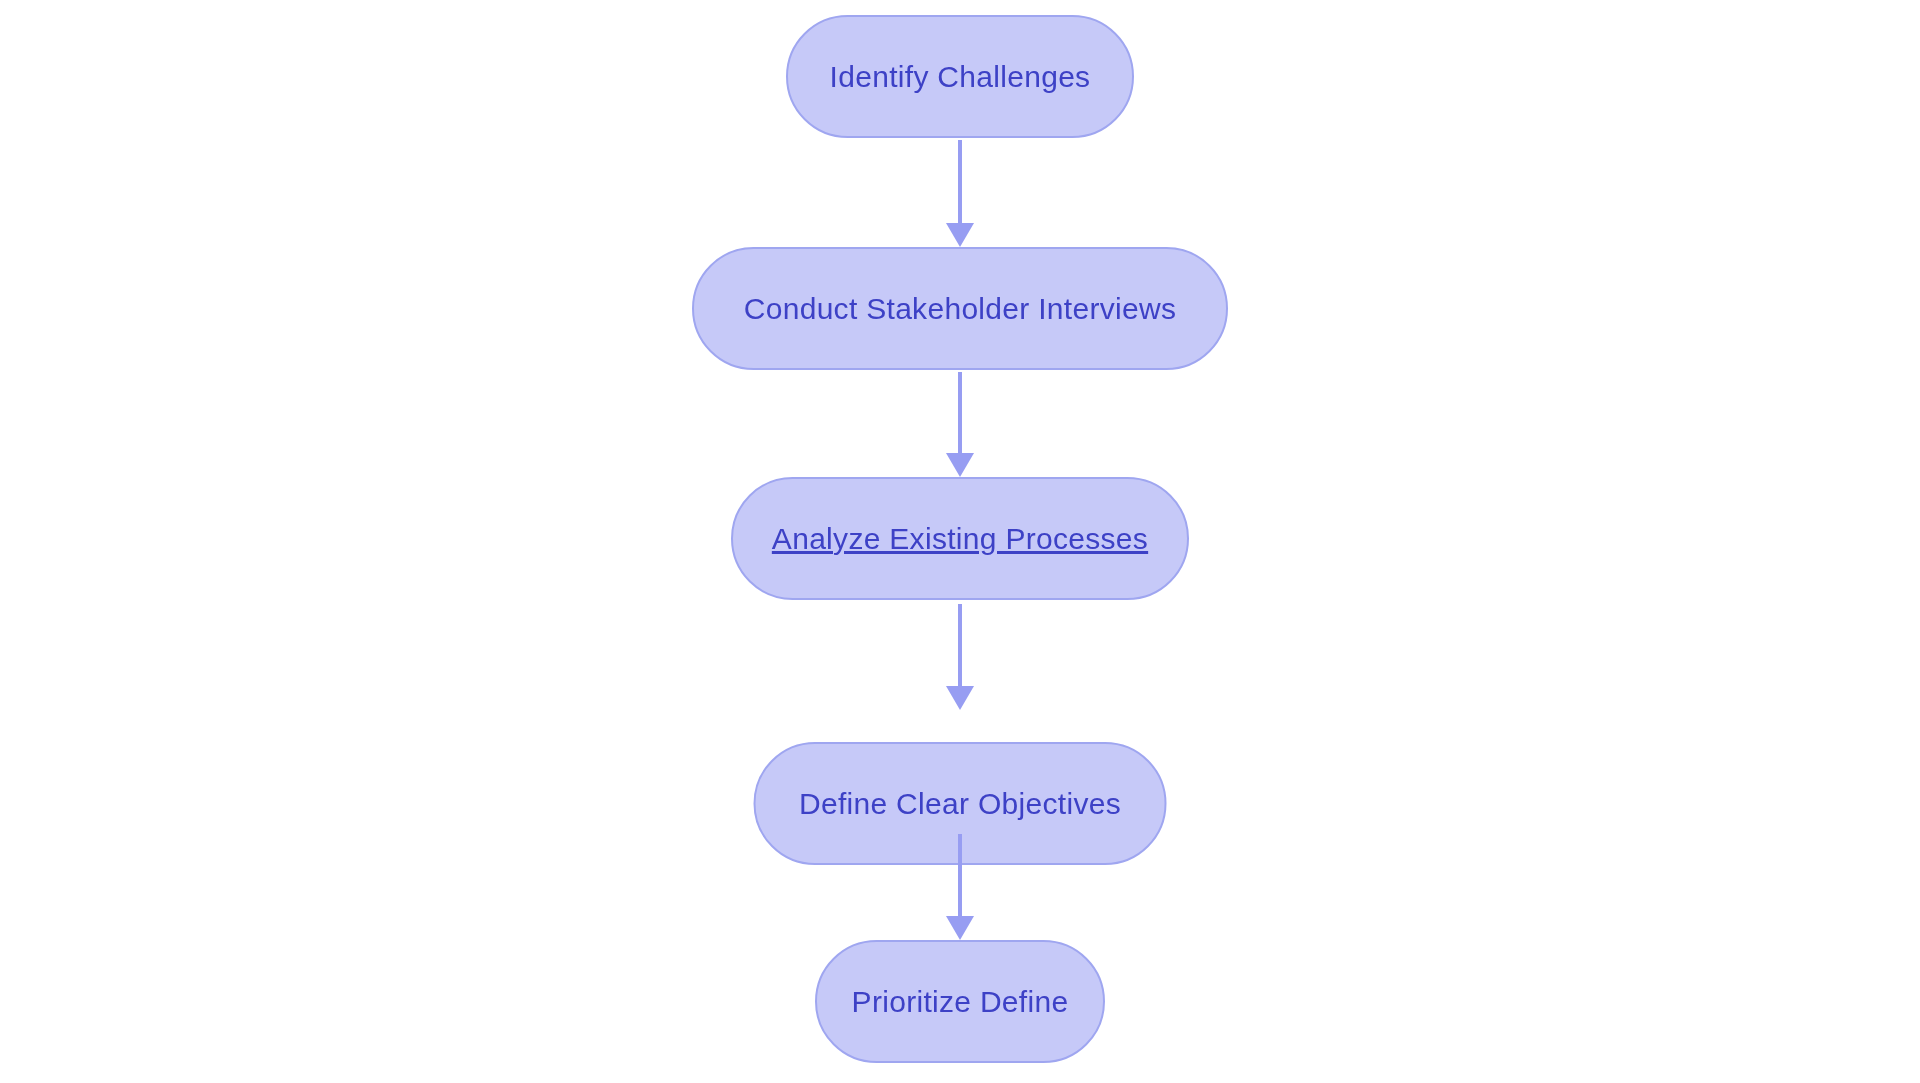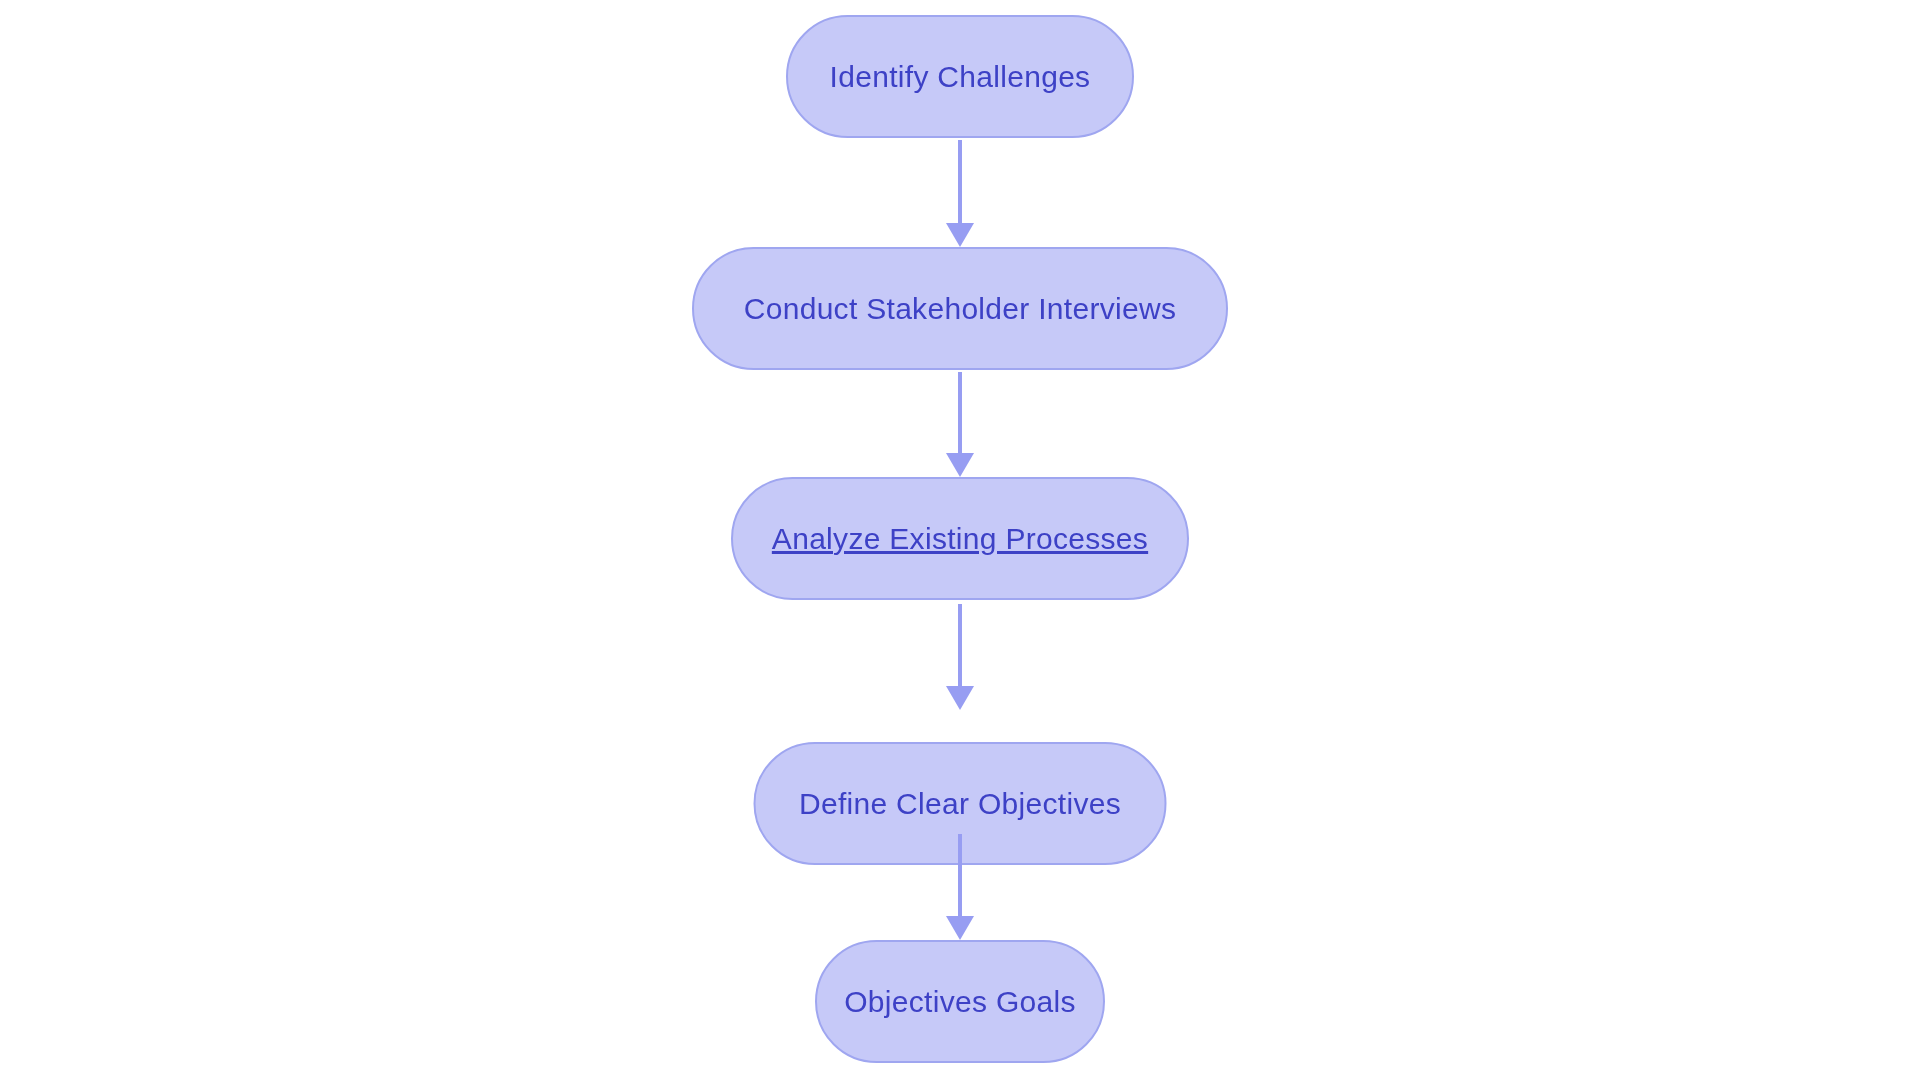--- a/index.html
+++ b/index.html
@@ -114,16 +114,16 @@
   <div class="flow-node node-4">
     <span>Define Clear Objectives</span>
   </div>
 
   <div class="flow-arrow arrow-4">
     <div class="arrow-line"></div>
     <div class="arrow-head"></div>
   </div>
 
   <div class="flow-node node-5">
-    <span>Objectives Goals</span>
+    <span>Prioritize Define</span>
   </div>
 
 </div>
 
 </body></html>

